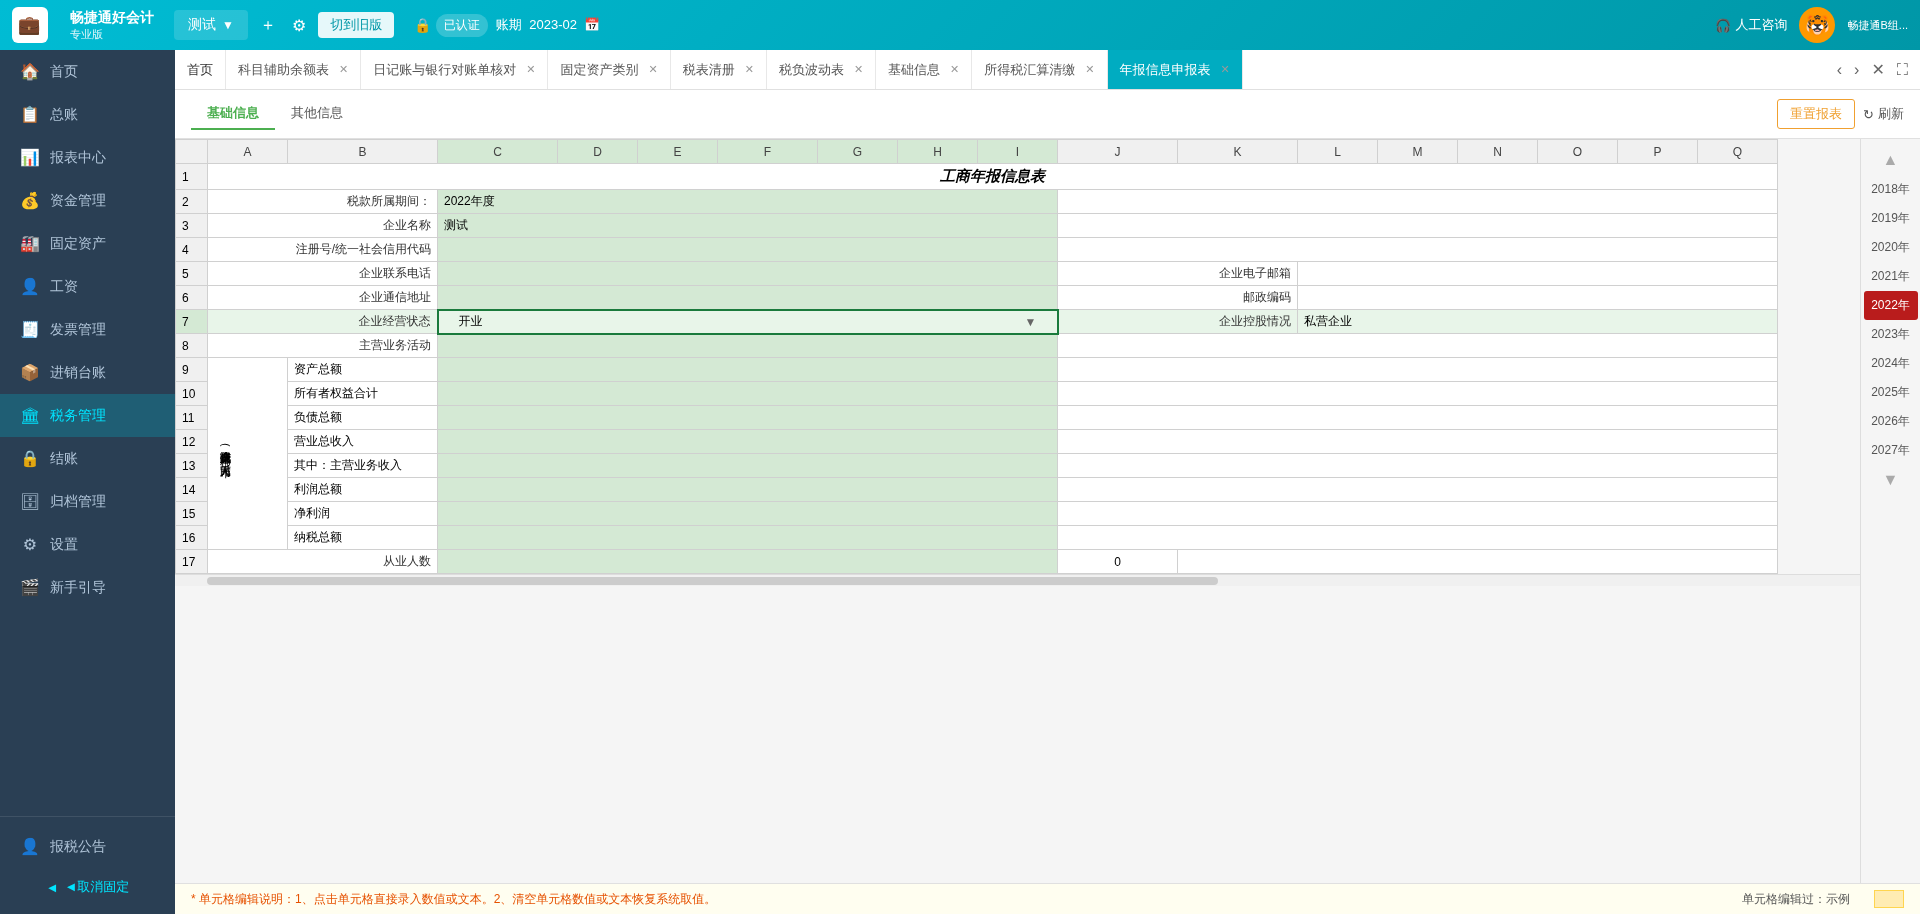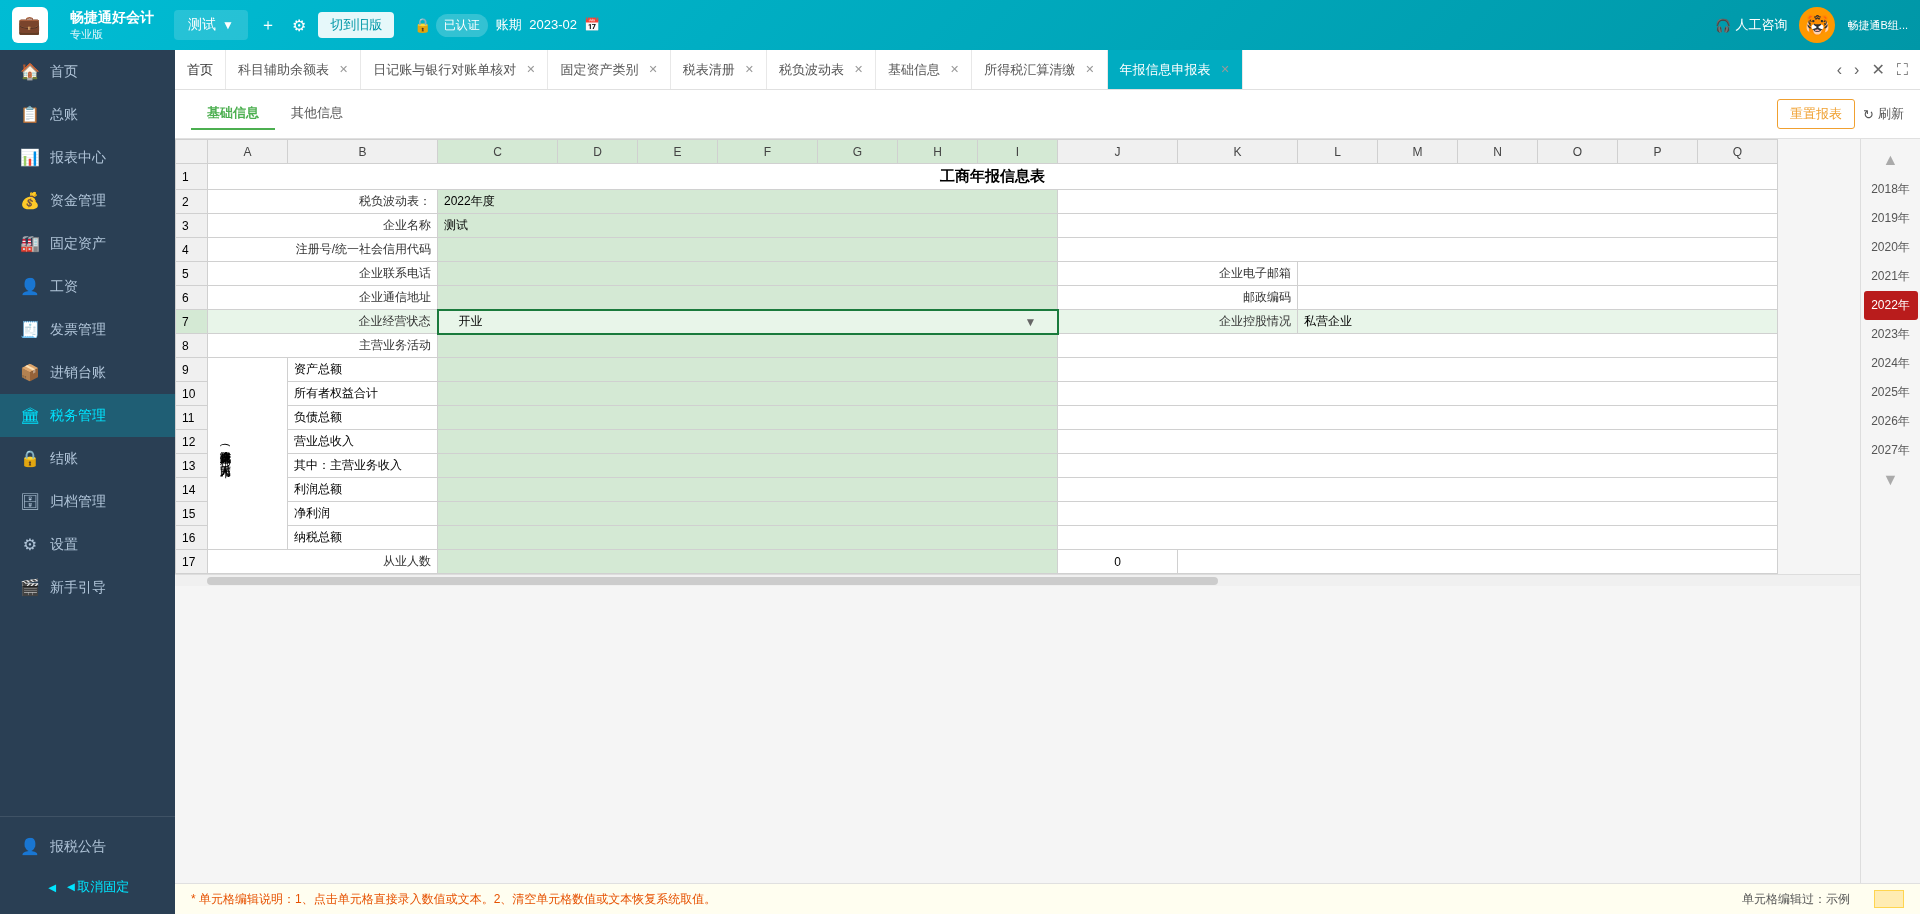--- a/index.html
+++ b/index.html
@@ -59,21 +59,21 @@
     .year-item.active { background: #b91c1c; color: #fff; font-weight: normal; }
     .year-nav { color: #aaa; font-size: 16px; cursor: pointer; padding: 4px; }
 
     
     .sheet-table { border-collapse: collapse; table-layout: fixed; font-size: 12px; background: #fff; }
     .sheet-table th, .sheet-table td { border: 1px solid #d0d0d0; white-space: nowrap; overflow: hidden; text-overflow: ellipsis; }
     .sheet-table th { background: #f0f0f0; text-align: center; color: #444; font-weight: normal; position: sticky; }
     td { padding: 3px 6px; height: 24px; }
     .text-center { text-align: center; }
     .label-cell { text-align: right; color: #333; }
-    td.merged-title { text-align: center; font-size: 15px; font-weight: bold; background: #fff; }
+    td.merged-title { text-align: center; font-size: 15px; font-weight: bold; background: #fff; font-style: italic; }
     .select-wrapper { display: flex; align-items: center; justify-content: space-between; padding: 0 20px; }
 
     
     .status-bar { background: #fffef0; border-top: 1px solid #e0e0e0; padding: 6px 16px; display: flex; align-items: center; justify-content: space-between; font-size: 12px; color: #e65100; flex-shrink: 0; }
     .status-right { display: flex; align-items: center; gap: 20px; color: #555; }
     .example-box { width: 30px; height: 18px; background: #ffecb3; border: 1px solid #ffd54f; display: inline-block; vertical-align: middle; margin-left: 4px; }
 
     
     ::-webkit-scrollbar { width: 8px; height: 8px; }
     ::-webkit-scrollbar-track { background: #f1f1f1; }
@@ -288,21 +288,21 @@
             </thead>
             <tbody>
 
               <tr>
                 <td class="row-num-col">1</td>
                 <td colspan="17" class="merged-title">工商年报信息表</td>
               </tr>
 
               <tr>
                 <td class="row-num-col">2</td>
-                <td colspan="2" class="label-cell">税负波动表：</td>
+                <td colspan="2" class="label-cell">税款所属期间：</td>
                 <td colspan="7" style="background:#d4e9d4;">2022年度</td>
                 <td colspan="8"></td>
               </tr>
 
               <tr>
                 <td class="row-num-col">3</td>
                 <td colspan="2" class="label-cell">企业名称</td>
                 <td colspan="7" style="background:#d4e9d4;">测试</td>
                 <td colspan="8"></td>
               </tr>

